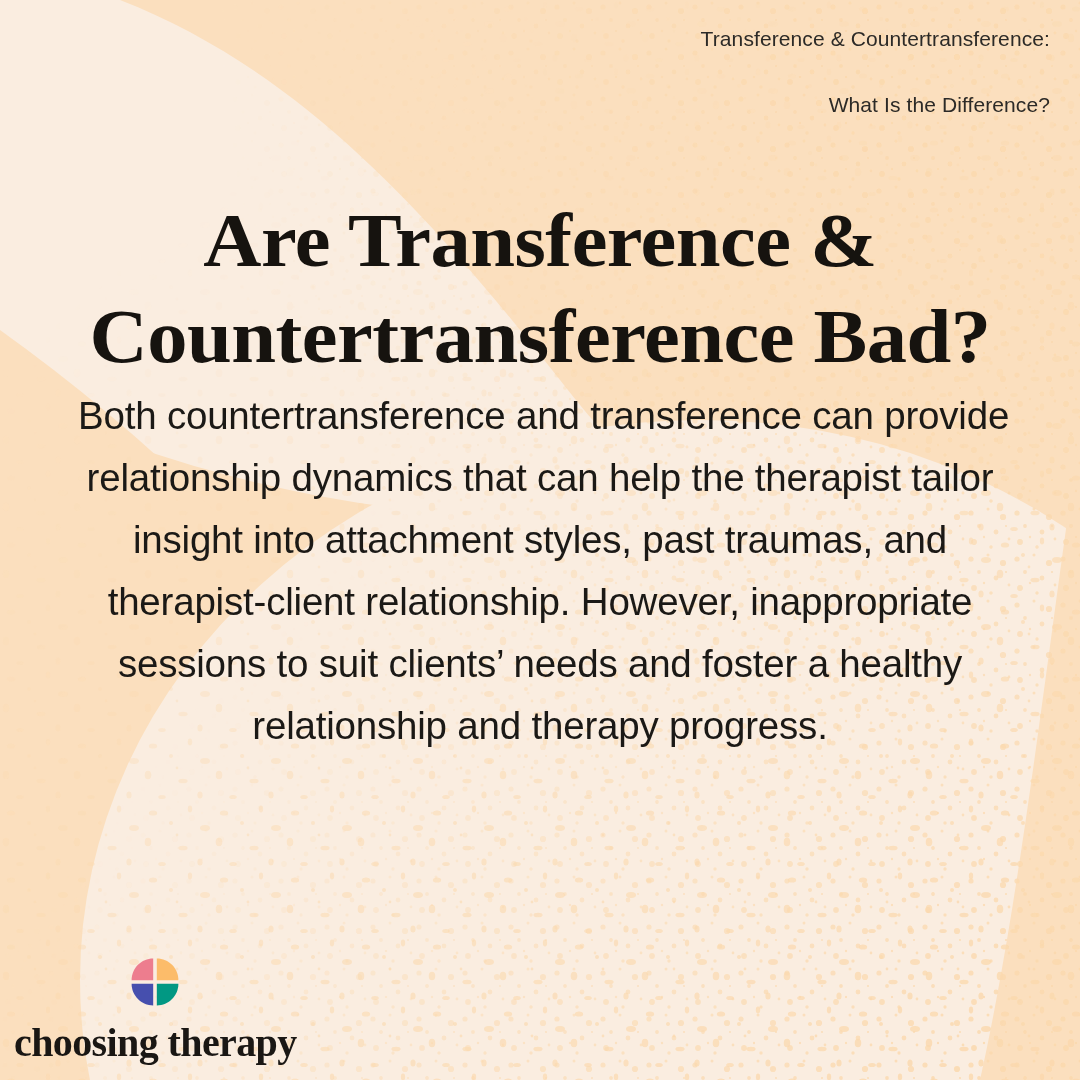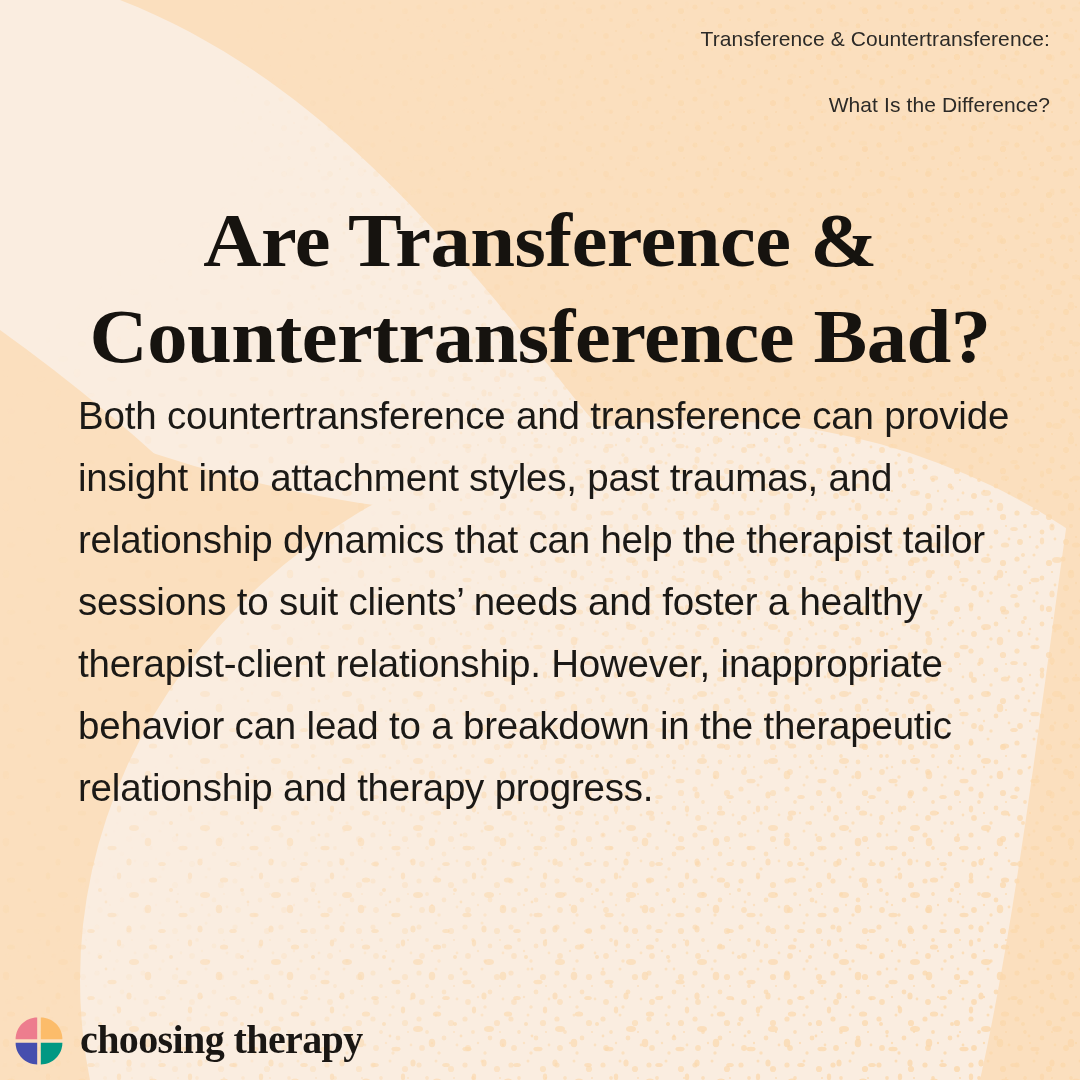--- a/index.html
+++ b/index.html
@@ -61,38 +61,39 @@
     transform: scaleX(1.06);
     transform-origin: center top;
   }
   .headline .hl { display: block; white-space: nowrap; }
 
   .body-copy {
     position: absolute;
     top: 385px;
     left: 78px;
     width: 924px;
-    text-align: left;
+    text-align: center;
     font-family: "Liberation Sans", sans-serif;
     font-weight: 400;
     font-size: 38.5px;
     line-height: 62px;
     color: #1b1916;
     letter-spacing: -0.2px;
   }
   .body-copy .bl { display: block; white-space: nowrap; }
 
   
   .footer {
     position: absolute;
     left: 14px;
     bottom: 14px;
     display: flex;
     align-items: center;
     gap: 16px;
+    flex-direction: column;
   }
   .logo-mark {
     width: 50px;
     height: 50px;
     display: block;
   }
   .logo-word {
     font-family: "Liberation Serif", "DejaVu Serif", serif;
     font-weight: 700;
     font-size: 40px;
@@ -204,25 +205,24 @@
       <span class="l2">What Is the Difference?</span>
     </div>
 
     <h1 class="headline">
       <span class="hl">Are Transference &amp;</span>
       <span class="hl">Countertransference Bad?</span>
     </h1>
 
     <div class="body-copy">
       <span class="bl">Both countertransference and transference can provide</span>
+      <span class="bl">relationship dynamics that can help the therapist tailor</span>
       <span class="bl">insight into attachment styles, past traumas, and</span>
-      <span class="bl">relationship dynamics that can help the therapist tailor</span>
+      <span class="bl">therapist-client relationship. However, inappropriate</span>
       <span class="bl">sessions to suit clients’ needs and foster a healthy</span>
-      <span class="bl">therapist-client relationship. However, inappropriate</span>
-      <span class="bl">behavior can lead to a breakdown in the therapeutic</span>
       <span class="bl">relationship and therapy progress.</span>
     </div>
 
     <div class="footer">
       <svg class="logo-mark" viewBox="0 0 50 50">
 
         <path d="M23.2,1.6 L23.2,23.2 L1.6,23.2 C1.6,11.3 11.3,1.6 23.2,1.6 Z" fill="#ED7D8E"></path>
 
         <path d="M26.8,1.6 L26.8,23.2 L48.4,23.2 C48.4,11.3 38.7,1.6 26.8,1.6 Z" fill="#FCBC6A"></path>
 

